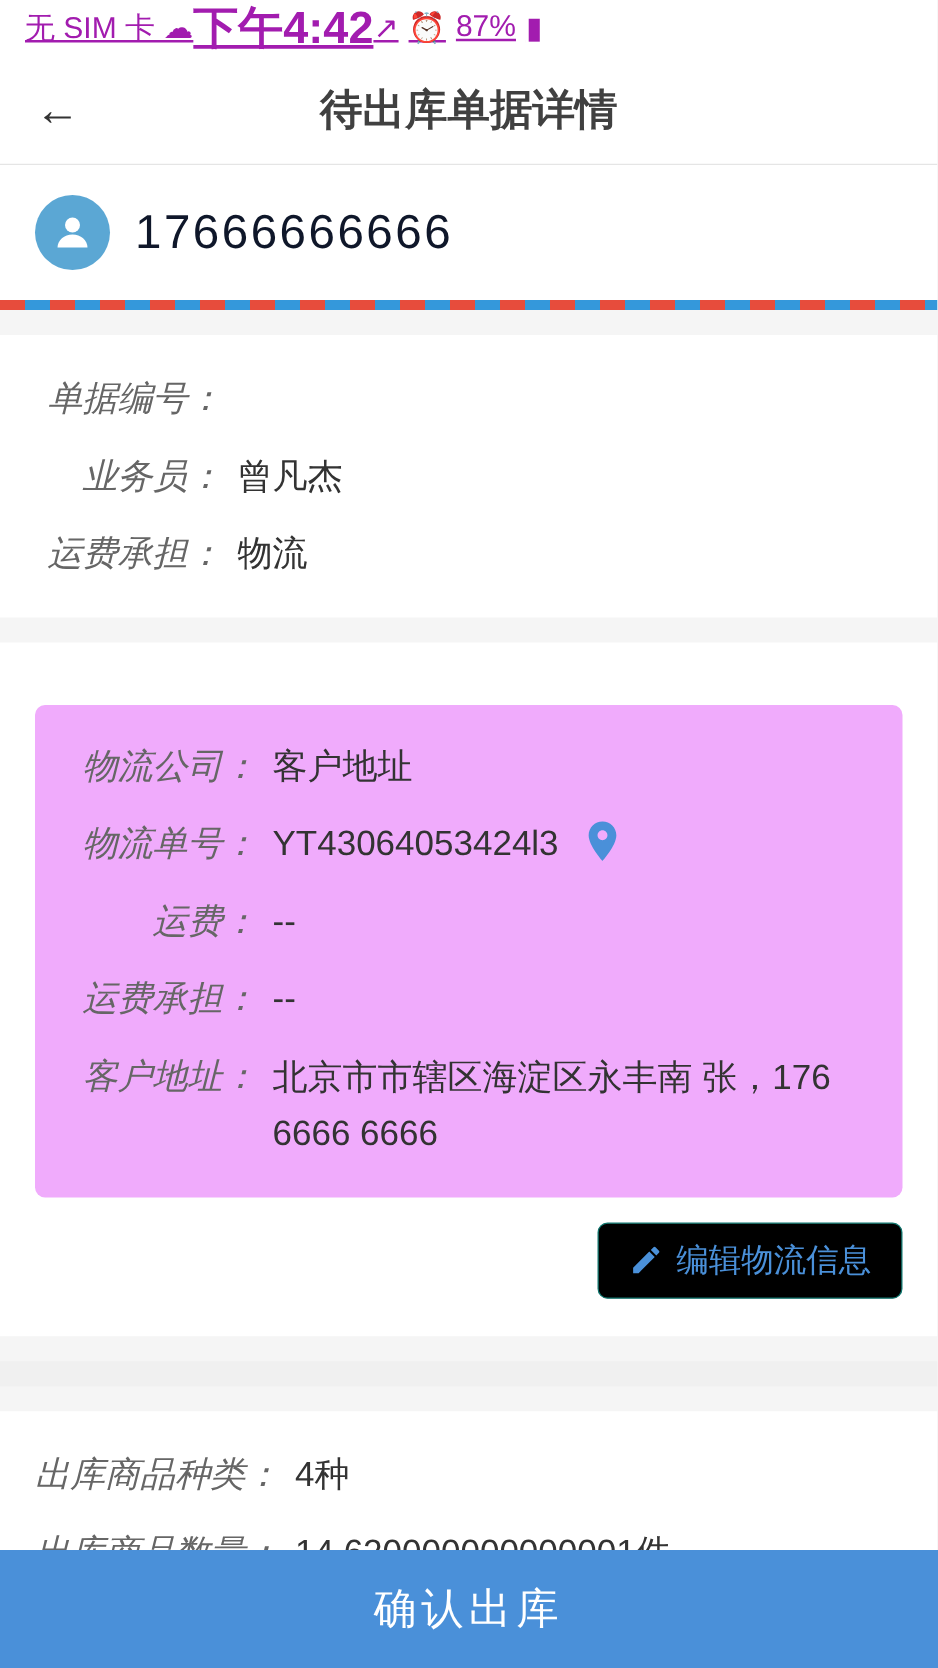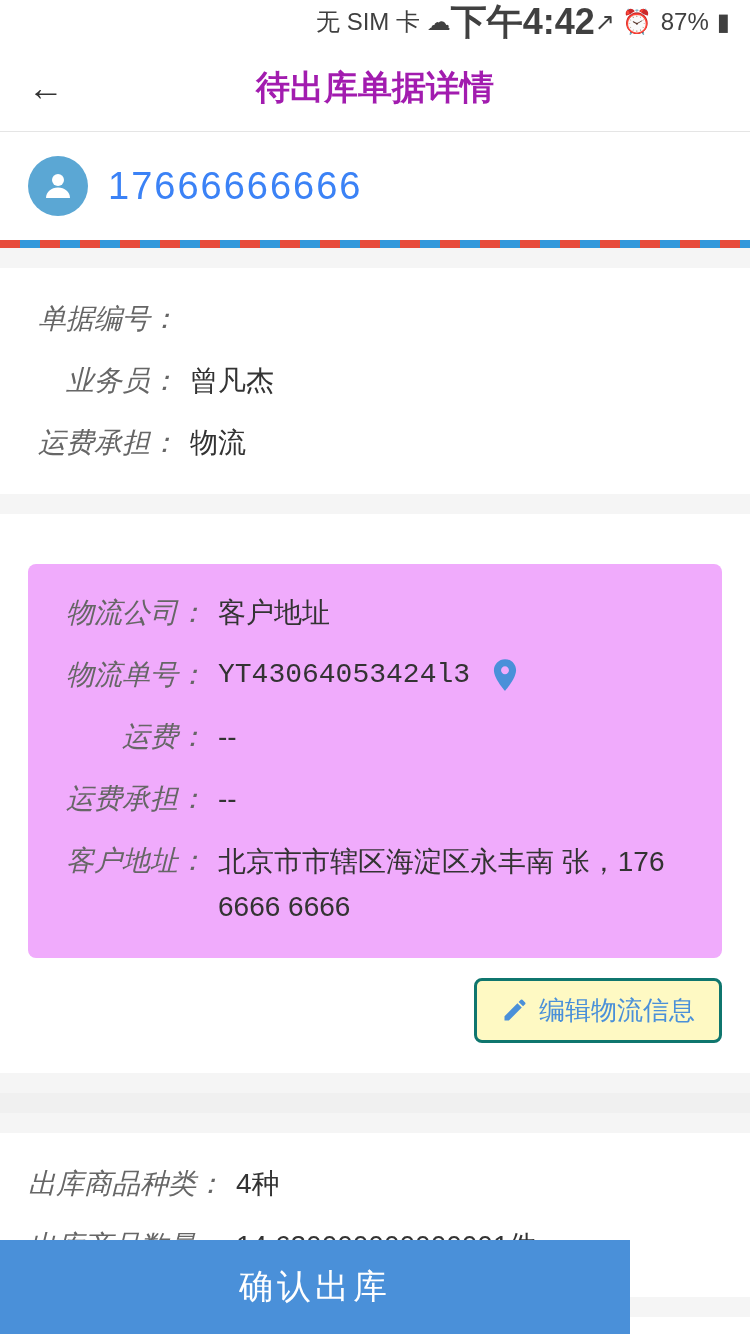--- a/index.html
+++ b/index.html
@@ -13,24 +13,25 @@
       color: #333;
       position: relative;
     }
 
     
     .status-bar {
       background: #fff;
       height: 44px;
       display: flex;
       align-items: center;
-      justify-content: flex-end;
+      justify-content: flex-start;
       padding: 0 20px;
       font-size: 24px;
-      color: #404040;
+      color: #a21caf;
+      text-decoration: underline;
     }
     .status-left { display: flex; align-items: center; gap: 10px; }
     .status-center { font-weight: 600; font-size: 36px; }
     .status-right { display: flex; align-items: center; gap: 8px; font-size: 24px; }
 
     
     .nav-bar {
       background: #fff;
       height: 88px;
       display: flex;
@@ -42,21 +43,21 @@
     .nav-back {
       position: absolute;
       left: 28px;
       font-size: 36px;
       color: #333;
       cursor: pointer;
     }
     .nav-title {
       font-size: 34px;
       font-weight: 600;
-      color: #a21caf;
+      color: #404040;
     }
 
     
     .dashed-line {
       height: 8px;
       background: repeating-linear-gradient(
         90deg,
         #e74c3c 0px, #e74c3c 20px,
         #3498db 20px, #3498db 40px
       );
@@ -81,21 +82,21 @@
       justify-content: center;
     }
     .avatar-icon {
       width: 36px;
       height: 36px;
       fill: #fff;
     }
     .customer-phone {
       font-size: 38px;
       font-weight: 500;
-      color: #3b82f6;
+      color: #0f172a;
       letter-spacing: 2px;
     }
 
     
     .section-card {
       background: #fff;
       margin: 20px 0;
       padding: 30px 28px;
     }
 
@@ -120,22 +121,21 @@
       flex: 1;
       margin-left: 12px;
     }
     .info-value.address {
       line-height: 1.6;
     }
 
     
     .logistics-row {
       display: flex;
-      align-items: center;
-      font-family: Liberation Mono, monospace;
+      align-items: flex-start;
     }
     .map-icon {
       display: inline-flex;
       align-items: center;
       justify-content: center;
       margin-left: 16px;
       cursor: pointer;
     }
     .map-icon svg {
       width: 38px;
@@ -152,23 +152,23 @@
     }
 
     
     .edit-btn {
       display: flex;
       align-items: center;
       justify-content: flex-end;
       margin-top: 20px;
     }
     .btn-outline {
-      border: 3px solid #0f766e;
+      border: 1px solid #0f766e;
       color: #4a90d9;
-      background: #fef9c3;
+      background: #000000;
       border-radius: 8px;
       padding: 12px 24px;
       font-size: 26px;
       display: flex;
       align-items: center;
       gap: 10px;
       cursor: pointer;
     }
     .btn-outline svg {
       width: 28px;
@@ -189,21 +189,21 @@
       justify-content: flex-end;
       padding: 20px 28px;
       background: #fff;
     }
 
     
     .confirm-btn-wrap {
       position: fixed;
       bottom: 0;
       left: 0;
-      width: 630px;
+      width: 750px;
       background: #4a90d9;
       padding: 24px 0;
       text-align: center;
     }
     .confirm-btn {
       color: #fff;
       font-size: 34px;
       font-weight: 500;
       letter-spacing: 4px;
       cursor: pointer;

